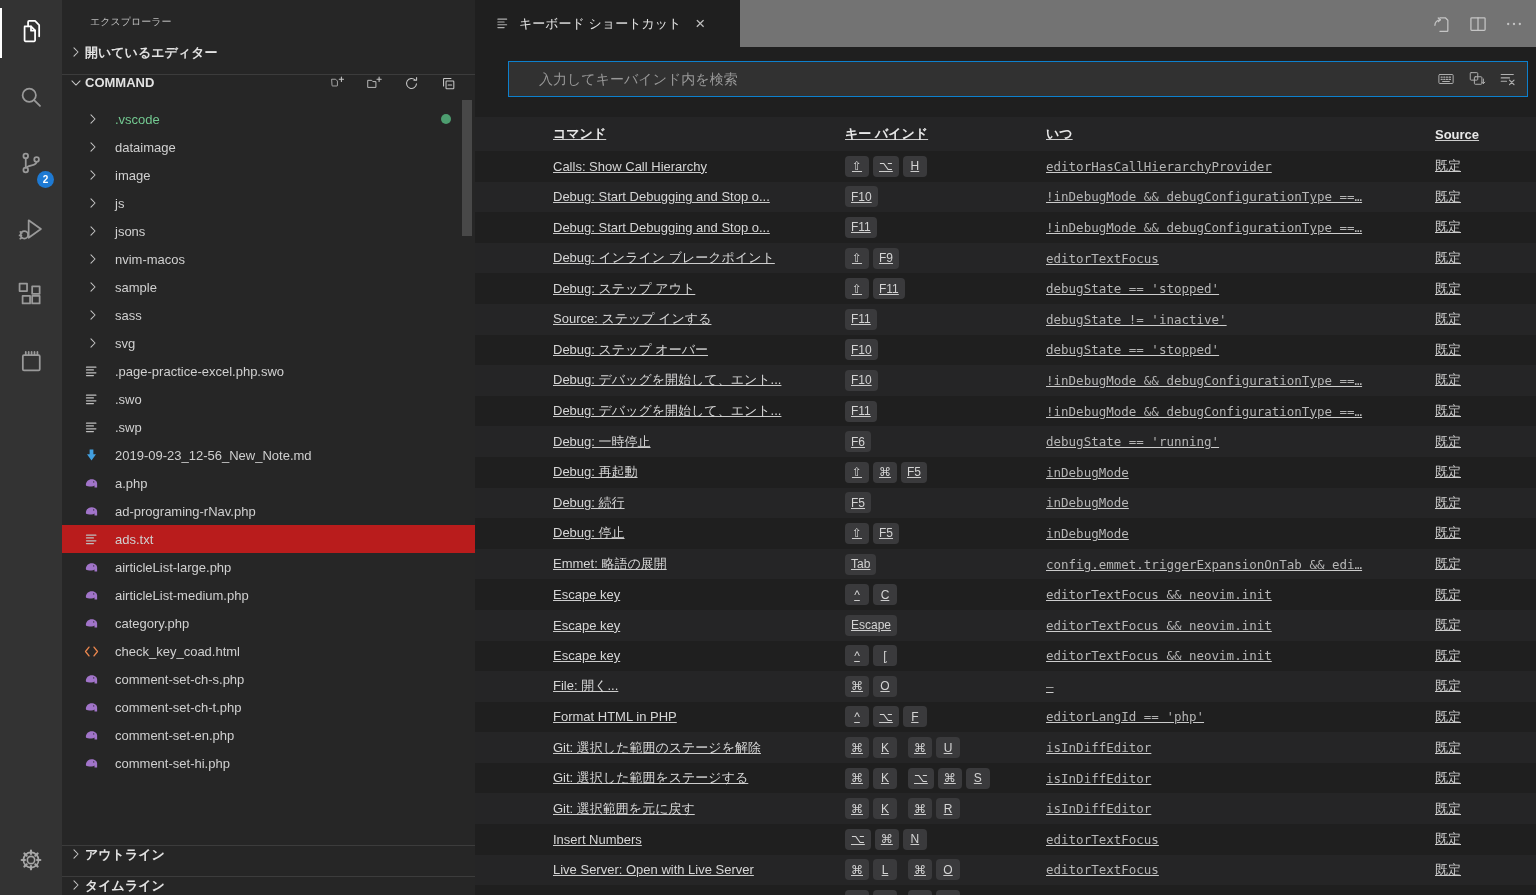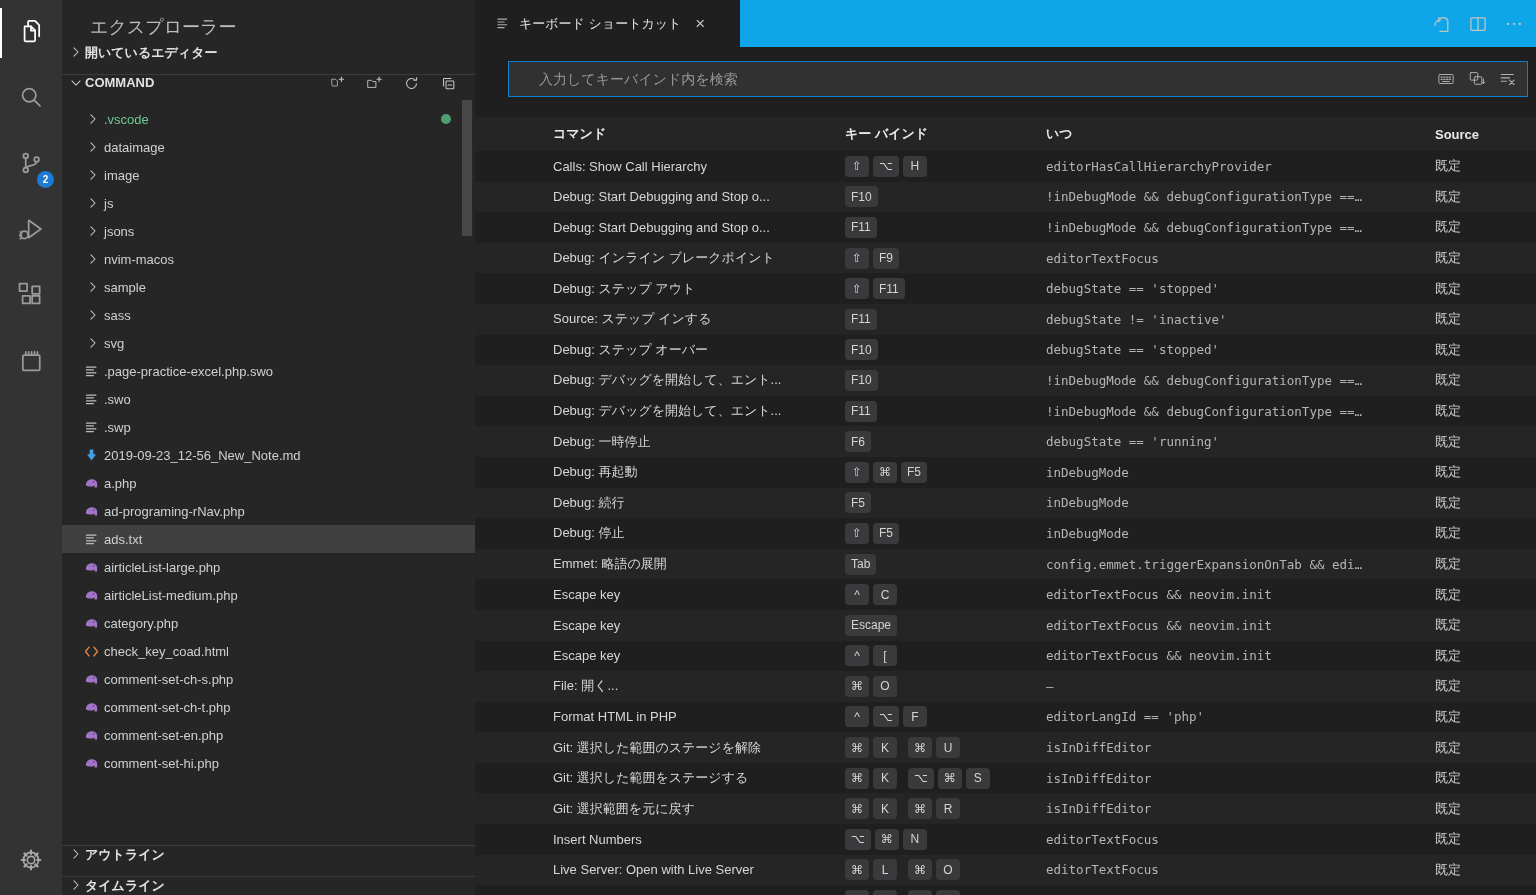--- a/index.html
+++ b/index.html
@@ -17,68 +17,68 @@
   .ab-item svg { width:28px; height:28px; }
   .badge { position:absolute; right:8px; bottom:10px; min-width:17px; height:17px;
     border-radius:9px; background:#1e7ad3; color:#fff; font-size:10px; font-weight:bold;
     display:flex; align-items:center; justify-content:center; padding:0 3px; }
   .ab-gear { position:absolute; bottom:10px; left:0; width:62px; height:46px;
     display:flex; align-items:center; justify-content:center; color:#a8a8a8; cursor:pointer; }
   .ab-gear svg { width:26px; height:26px; }
 
   
   .sidebar { width:413px; background:#262626; flex:none; position:relative; font-size:13px; }
-  .sb-title { height:44px; padding:15px 0 0 28px; color:#bcbcbc; font-size:18px; }
+  .sb-title { height:44px; padding:15px 0 0 28px; color:#bcbcbc; font-size:10px; }
   .sb-section { height:30px; display:flex; align-items:flex-start; padding-left:5px;
     font-weight:bold; color:#e2e2e2; cursor:pointer; }
   .sb-section .chev { width:18px; height:16px; color:#c5c5c5; display:flex; align-items:center; justify-content:center; }
   .sb-section .chev svg { width:14px; height:14px; }
   .sb-divider { border-top:1px solid #3c3c3c; }
   .sb-actions { margin-left:auto; display:flex; gap:20px; padding-right:18px; color:#c5c5c5; }
   .sb-actions span { width:17px; height:17px; display:inline-flex; cursor:pointer; }
   .sb-actions svg { width:17px; height:17px; }
   .tree { }
   .tree-row { height:28px; display:flex; align-items:center; padding-left:24px;
-    color:#d0d0d0; cursor:pointer; position:relative; white-space:nowrap; }
-  .tree-row.selected { background:#404040; }
+    color:#d0d0d0; cursor:pointer; position:relative; white-space:nowrap;gap:11px; }
+  .tree-row.selected { background:#b91c1c; }
   .tree-row .chev { width:18px; display:flex; color:#c5c5c5; }
   .tree-row .chev svg { width:14px; height:14px; }
   .tree-row .ficon { width:18px; margin-left:-2px; margin-right:2px; display:flex; align-items:center; }
   .tree-row .ficon svg { width:15px; height:15px; }
   .tree-row .fname.green { color:#73c991; }
   .gitdot { position:absolute; right:24px; top:9px; width:10px; height:10px; border-radius:50%;
     background:#4d9e70; }
   .sb-scrollbar { position:absolute; top:100px; right:3px; width:10px; height:136px;
     background:rgba(130,130,130,0.38); cursor:grab; }
   .sb-bottom { position:absolute; left:0; right:0; top:845px; }
 
   
   .editor { flex:1; display:flex; flex-direction:column; background:#1f1f1f; min-width:0; }
-  .tabbar { height:47px; background:#0ea5e9; display:flex; flex:none; position:relative; }
+  .tabbar { height:47px; background:#737373; display:flex; flex:none; position:relative; }
   .tab { width:265px; background:#1f1f1f; display:flex; align-items:center; padding:0 10px 0 21px;
     color:#e4e4e4; font-size:13px; cursor:pointer; }
   .tab .ticon { width:16px; height:16px; color:#aeaeae; margin-right:7px; flex:none; }
   .tab .ticon svg { width:15px; height:15px; }
   .tab-close { margin-left:14px; color:#c0c0c0; font-size:17px; line-height:1; cursor:pointer; }
   .tab-actions { position:absolute; right:12px; top:0; height:47px; display:flex; align-items:center;
     gap:16px; color:#c5c5c5; }
   .tab-actions span { width:20px; height:20px; display:inline-flex; cursor:pointer; }
   .tab-actions svg { width:20px; height:20px; }
 
   .content { flex:1; overflow:hidden; position:relative; }
   .searchbox { position:absolute; left:33px; right:8px; top:14px; height:36px;
     background:#313131; border:1px solid #0d80cd; display:flex; align-items:center; }
   .searchbox input { flex:1; background:transparent; border:none; outline:none; color:#cccccc;
     font-size:14px; padding-left:30px; font-family:inherit; }
   .searchbox input::placeholder { color:#989898; }
   .sb-icons { display:flex; align-items:center; gap:13px; padding-right:10px; color:#b0b0b0; }
   .sb-icons span { display:inline-flex; cursor:pointer; }
   .sb-icons svg { width:18px; height:18px; }
 
-  .kbtable { position:absolute; left:0; right:0; top:70px; bottom:0; overflow:hidden; font-size:13px; }
+  .kbtable { position:absolute; left:0; right:0; top:70px; bottom:0; overflow:hidden; font-size:13px;text-decoration:underline; }
   .thead, .trow { display:grid; grid-template-columns:292px 201px 389px 1fr; padding-left:78px;
     align-items:center; }
   .thead { height:34px; background:#252526; font-weight:bold; color:#e8e8e8; }
   .trow { height:30.6px; color:#d6d6d6; cursor:pointer; }
   .trow:nth-child(odd) { background:#1f1f1f; }
   .trow:nth-child(even) { background:#252526; }
   .cell-cmd { white-space:nowrap; overflow:hidden; }
   .cell-keys { display:flex; align-items:center; }
   .kgroup { display:flex; gap:4px; margin-right:11px; }
   .kcap { background:#3a3a3c; color:#d4d4d4; border-radius:4px; height:21px; min-width:24px;

